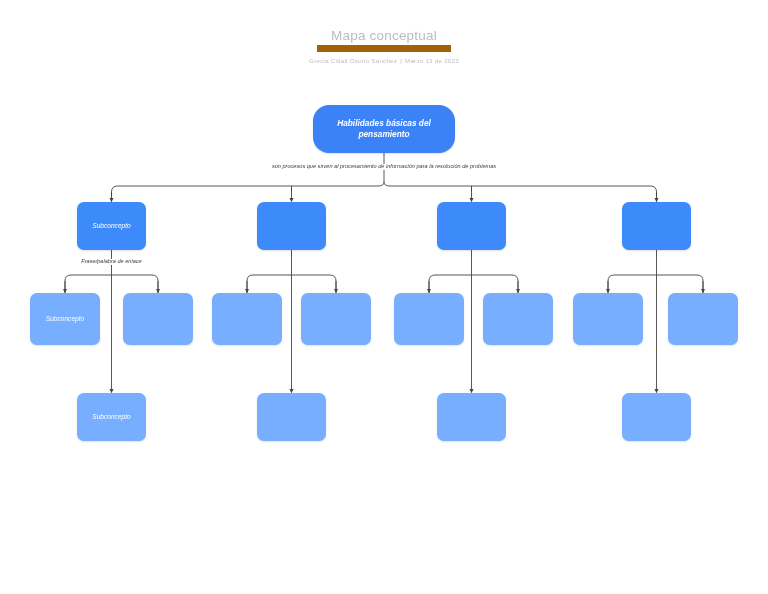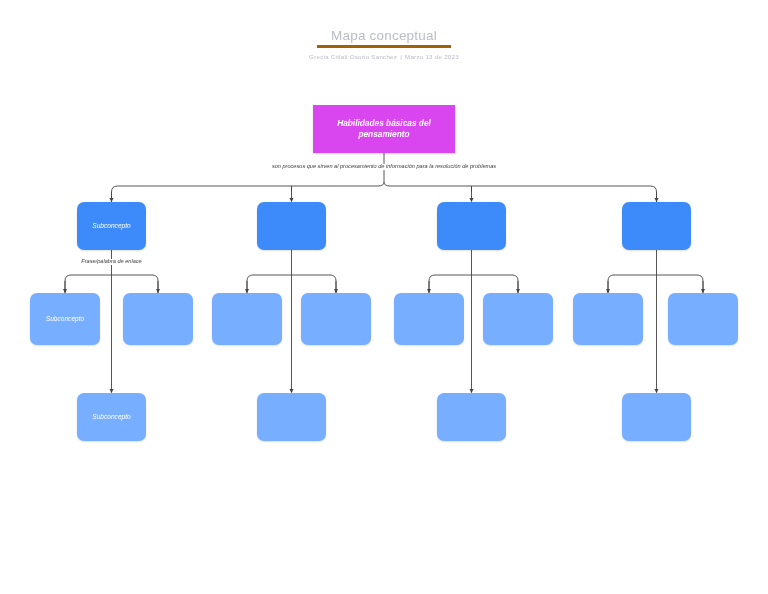--- a/index.html
+++ b/index.html
@@ -24,21 +24,21 @@
     width: 768px;
     text-align: center;
   }
   #doc-title {
     font-size: 13.5px;
     font-weight: 400;
     color: #b9bcc4;
     letter-spacing: .2px;
     display: inline-block;
     padding: 0 14px 2px 14px;
-    border-bottom: 3px solid #a16207;
+    border-bottom: 7px solid #a16207;
   }
   #doc-subtitle {
     margin-top: 5px;
     font-size: 6.2px;
     color: #b9bcc4;
     letter-spacing: .25px;
   }
   #doc-subtitle .sep { padding: 0 3px; }
 
   
@@ -62,25 +62,25 @@
     display: flex;
     align-items: center;
     justify-content: center;
     text-align: center;
     color: #ffffff;
     font-style: italic;
     line-height: 1.35;
     box-shadow: 0 1px 2px rgba(0,0,0,.13);
   }
   .node.root {
-    background: #d946ef;
+    background: #3b82f6;
     font-weight: bold;
     font-size: 8.3px;
     padding: 0 14px;
-    border-radius: 0;
+    border-radius: 16px;
   }
   .node.level1 {
     background: #3d8bfa;
     font-size: 6.6px;
     padding: 0 8px;
   }
   .node.level2, .node.level3 {
     background: #77aeff;
     font-size: 6.6px;
     padding: 0 8px;

